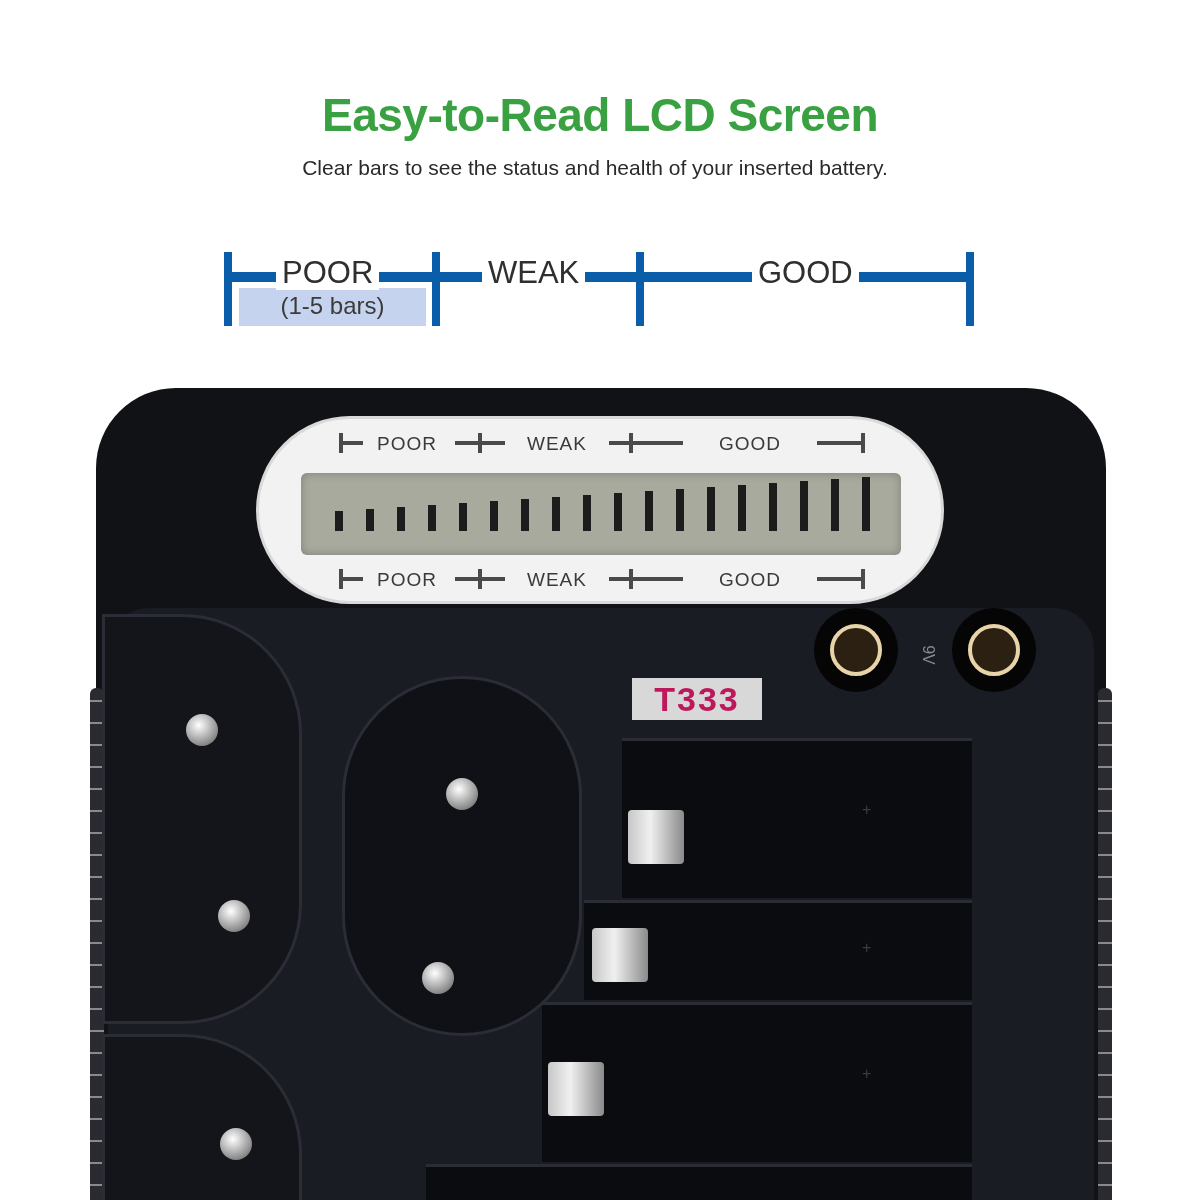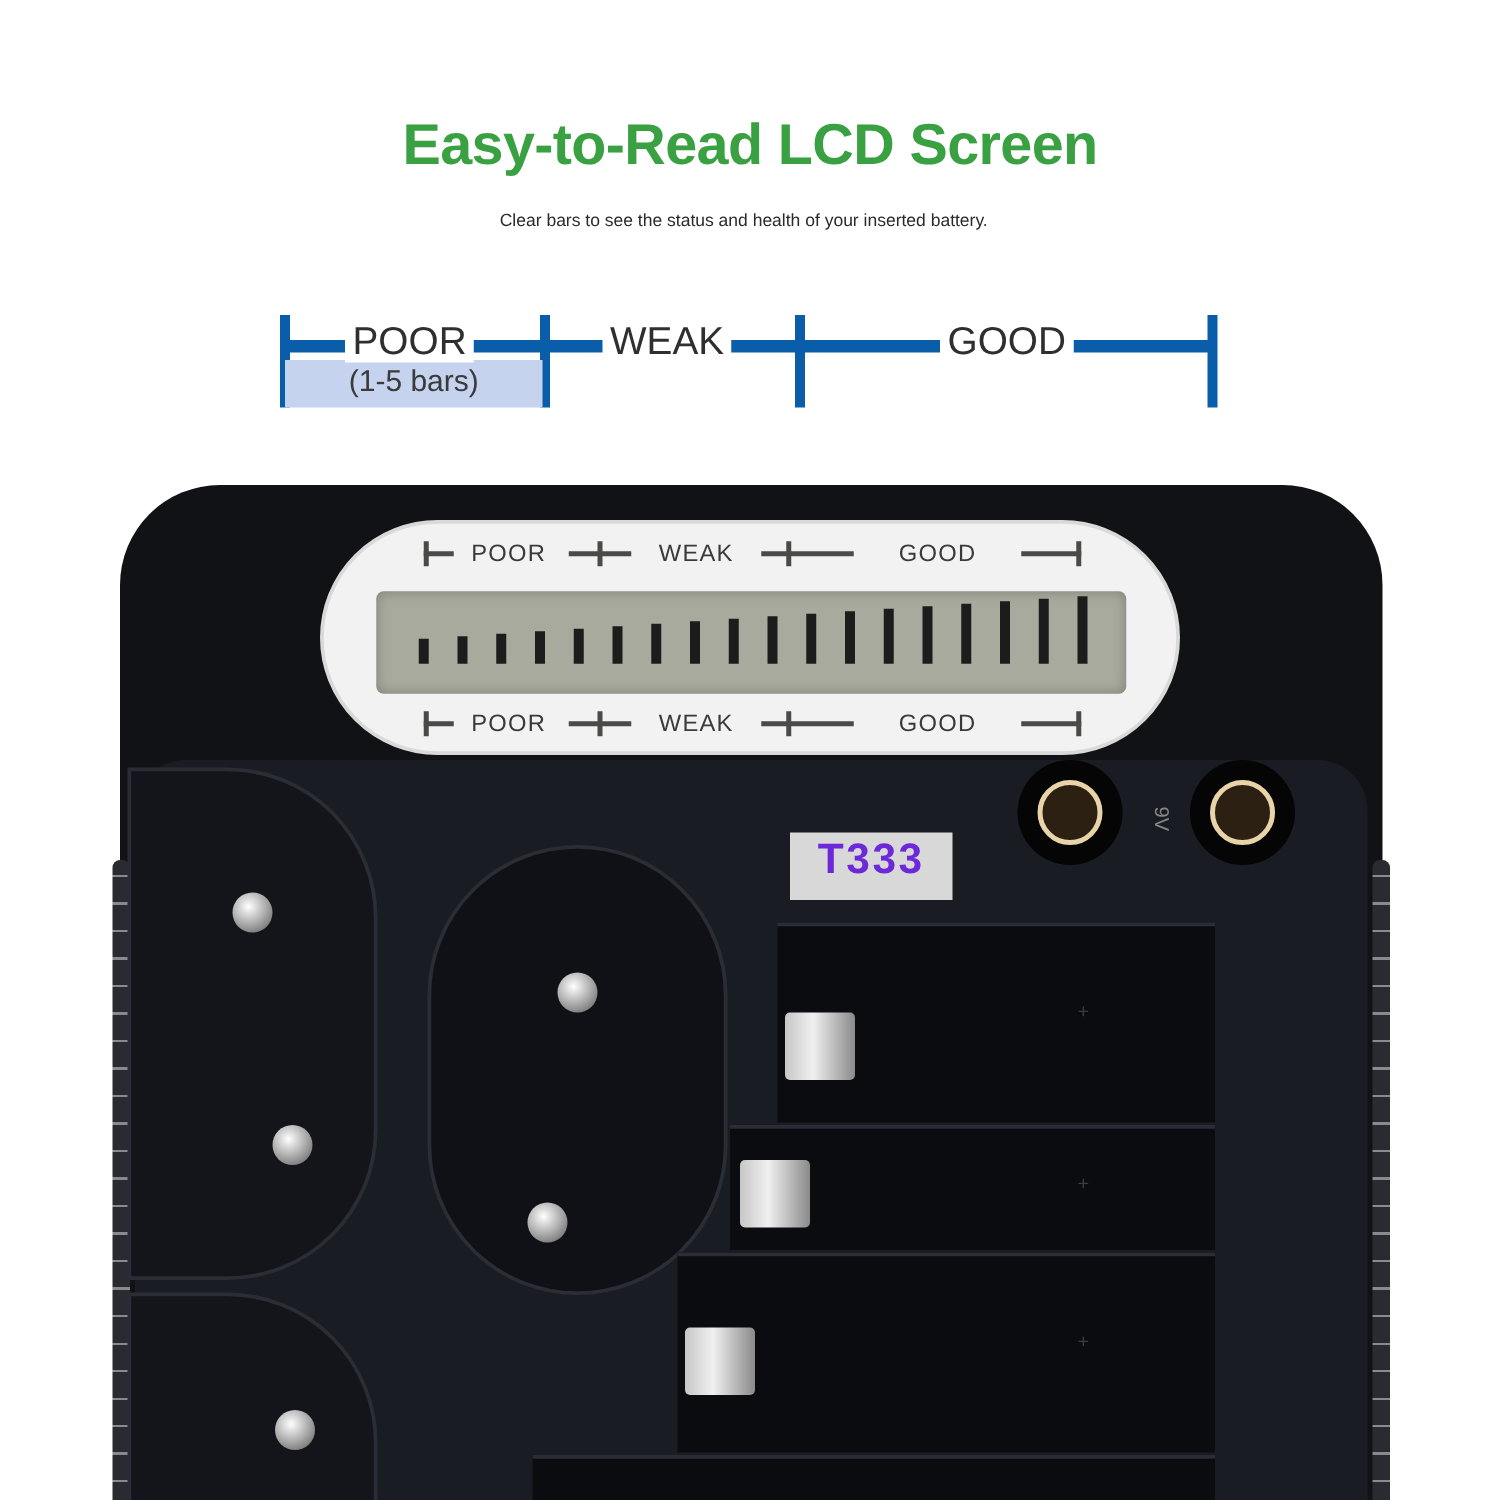--- a/index.html
+++ b/index.html
@@ -5,28 +5,28 @@
   * { box-sizing: border-box; margin: 0; padding: 0; }
   html, body { width: 1200px; height: 1200px; background: #ffffff; overflow: hidden; }
   body { position: relative; font-family: "Liberation Sans", sans-serif; }
 
   .title {
     position: absolute; left: 0; top: 88px; width: 1200px; text-align: center;
     font-family: "Liberation Sans", sans-serif; font-weight: bold; font-size: 46px;
     color: #3aa142; letter-spacing: -0.5px;
   }
   .subtitle {
-    position: absolute; left: 0; top: 168px; width: 1190px; text-align: center;
-    font-size: 14px; color: #2a2a2a;
+    position: absolute; left: 0; top: 156px; width: 1190px; text-align: center;
+    font-size: 21px; color: #2a2a2a;
   }
 
   
   .legend { position: absolute; left: 224px; top: 252px; width: 754px; height: 76px; }
   .seg { position: absolute; top: 36px; height: 38px; text-align: center; font-size: 24px; color: #3b3b3b; line-height: 36px; }
-  .seg-poor { left: 4px; width: 206px; background: #c5d3ee; }
+  .seg-poor { left: 15px; width: 187px; background: #c5d3ee; }
   .seg-weak { left: 216px; width: 196px; background: #bedfb5; }
   .seg-good { left: 420px; width: 324px; background: #fbd5aa; }
   .seg-label { position: absolute; top: 4px; font-size: 31px; color: #2f2f2f; background: #fff; padding: 0 6px; line-height: 34px; }
   .bracket-line { position: absolute; top: 20px; height: 10px; background: #0a5ea9; }
   .tick { position: absolute; top: 0; width: 8px; height: 74px; background: #0a5ea9; }
 
   
   .device {
     position: absolute; left: 96px; top: 388px; width: 1010px; height: 900px;
     background: #111216; border-radius: 80px 80px 0 0;
@@ -47,21 +47,21 @@
   .lcd-scale span { position: absolute; top: 0; }
   .mark { position: absolute; background: #4a4a48; }
   .lcd-window {
     position: absolute; left: 42px; top: 54px; width: 600px; height: 82px;
     background: #a9aa9e; border-radius: 6px; box-shadow: inset 0 0 10px rgba(0,0,0,0.25);
   }
   .lcd-bar { position: absolute; bottom: 24px; width: 8px; background: #1c1c1c; }
 
   .brand { position: absolute; left: 466px; top: 238px; font-size: 36px; font-weight: bold; font-style: italic; color: #e2231a; letter-spacing: 1px; }
   .brand sup { font-size: 16px; font-style: normal; }
-  .model { position: absolute; left: 536px; top: 278px; width: 130px; height: 54px; background: #d8d8d8; color: #6d28d9; font-size: 34px; font-weight: bold; text-align: center; line-height: 42px; letter-spacing: 2px; }
+  .model { position: absolute; left: 536px; top: 290px; width: 130px; height: 42px; background: #d8d8d8; color: #be185d; font-size: 34px; font-weight: bold; text-align: center; line-height: 42px; letter-spacing: 2px; }
 
   .socket { position: absolute; width: 84px; height: 84px; border-radius: 50%; background: #050506; }
   .socket-inner { position: absolute; left: 16px; top: 16px; width: 52px; height: 52px; border-radius: 50%; background: #2b2012; border: 4px solid #e8d4a8; }
   .socket-label { position: absolute; left: 822px; top: 258px; font-size: 16px; color: #888; transform: rotate(90deg); }
 
   .cell-panel { position: absolute; border: 3px solid #2a2c36; background: #14151b; }
   .coin-pocket { position: absolute; left: 246px; top: 288px; width: 240px; height: 360px; border-radius: 120px; border: 3px solid #2a2c36; background: #101116; }
   .stud { position: absolute; width: 32px; height: 32px; border-radius: 50%; background: radial-gradient(circle at 40% 35%, #ffffff, #9a9a9a 60%, #555 100%); }
   .clip { position: absolute; width: 56px; height: 54px; background: linear-gradient(to right, #c7c7c7, #f0f0f0 40%, #8a8a8a); border-radius: 4px; }
   .bay { position: absolute; background: #0b0c10; border-top: 3px solid #2a2c36; }

